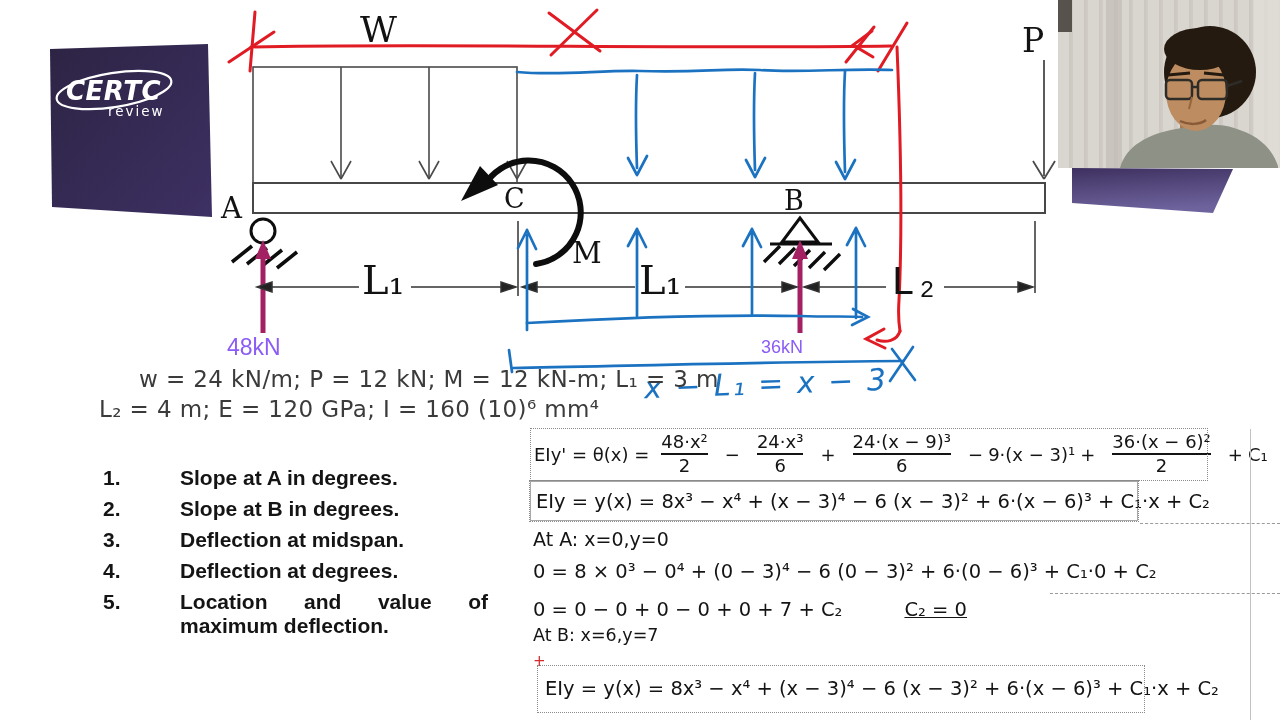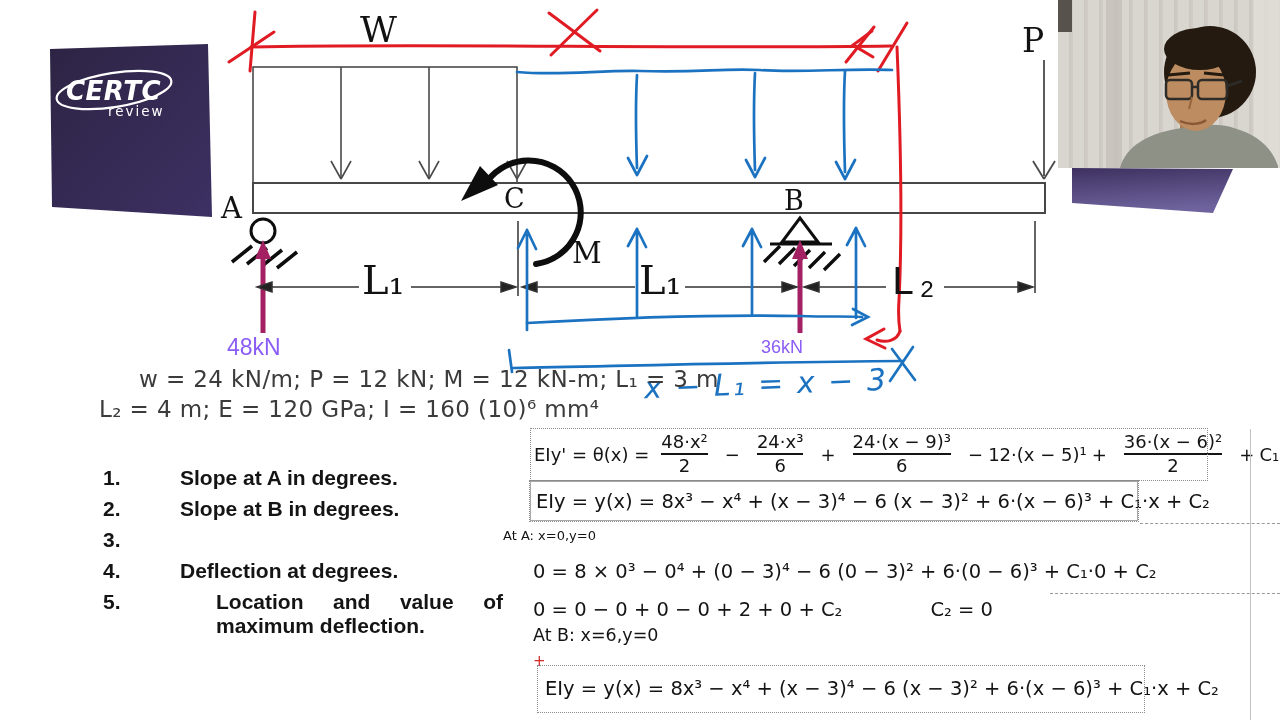--- a/index.html
+++ b/index.html
@@ -9,21 +9,21 @@
   
   .serif-lbl{position:absolute;font-family:"DejaVu Serif",serif;color:#121212;line-height:1;}
   .sans-lbl{position:absolute;font-family:"Liberation Sans",sans-serif;color:#8b5cf6;line-height:1;}
   
   .given{position:absolute;left:99px;font-size:23px;color:#3b3b3b;letter-spacing:.4px;
          font-family:"DejaVu Sans",sans-serif;white-space:nowrap;}
   .qlist{position:absolute;left:103px;top:466px;width:400px;font-weight:bold;font-size:21px;color:#141414;}
   .qrow{display:flex;margin-bottom:7px;}
   .qnum{width:77px;flex:0 0 77px;}
   .qtext{width:308px;}
-  .qtext.justify{text-align:justify;margin-left:36px;}
+  .qtext.justify{text-align:justify;}
   
   .mc{position:absolute;font-family:"DejaVu Sans",sans-serif;color:#141414;white-space:nowrap;}
   .mc-box{outline:1px dotted #8b8b8b;}
   .eqrow{display:flex;align-items:center;}
   .frac{display:inline-flex;flex-direction:column;align-items:center;line-height:1.05;margin:0 12px;justify-content:center;}
   .frac .bar{height:1.4px;background:#141414;align-self:stretch;margin:1px 0 2px 0;}
   .op{margin:0 5px;}
   .dash-h{position:absolute;border-top:1.6px dashed #9a9a9a;height:0;}
   .vline{position:absolute;width:1px;background:#c2c2c2;}
   .red-cursor{position:absolute;color:#d42a2a;font-size:15px;font-family:"DejaVu Sans",sans-serif;}
@@ -161,20 +161,21 @@
     <div class="qrow">
         <span class="qnum">1.</span>
         <span class="qtext">Slope at A in degrees.</span>
       </div>
     <div class="qrow">
         <span class="qnum">2.</span>
         <span class="qtext">Slope at B in degrees.</span>
       </div>
     <div class="qrow">
         <span class="qnum">3.</span>
+        <span class="qtext">Deflection at midspan.</span>
       </div>
     <div class="qrow">
         <span class="qnum">4.</span>
         <span class="qtext">Deflection at degrees.</span>
       </div>
     <div class="qrow">
         <span class="qnum">5.</span>
         <span class="qtext justify">Location and value of maximum deflection.</span>
       </div>
   </div>
@@ -192,43 +193,43 @@
         <span class="bar"></span>
         <span>6</span>
       </span>
     <span class="op">+</span>
     <span class="frac">
         <span>24·(x − 9)³</span>
         <span class="bar"></span>
         <span>6</span>
       </span>
     <span class="op">−</span>
-    <span>12·(x − 5)¹</span>
+    <span>9·(x − 3)¹</span>
     <span class="op">+</span>
     <span class="frac">
         <span>36·(x − 6)²</span>
         <span class="bar"></span>
         <span>2</span>
       </span>
     <span class="op">+</span>
     <span>C₁</span>
   </div>
 
   <div class="mc mc-box" style="left:530px;top:481px;width:608px;height:40px;font-size:19.5px;line-height:40px;padding-left:5px;
               box-sizing:border-box;border:1px solid #a8a8a8;">EIy = y(x) = 8x³ − x⁴ + (x − 3)⁴ − 6 (x − 3)² + 6·(x − 6)³ + C₁·x + C₂</div>
 
-  <div class="mc" style="left:503px;top:528px;font-size:13px;">At A:  x=0,y=0</div>
+  <div class="mc" style="left:533px;top:528px;font-size:19px;">At A:  x=0,y=0</div>
 
   <div class="mc" style="left:533px;top:560px;font-size:19.5px;">0 = 8 × 0³ − 0⁴ + (0 − 3)⁴ − 6 (0 − 3)² + 6·(0 − 6)³ + C₁·0 + C₂</div>
 
   <div class="mc" style="left:533px;top:598px;font-size:19.5px;">
-    <span>0 = 0 − 0 + 0 − 0 + 2 + 0 + C₂</span><span style="margin-left:88px;">C₂ = 0</span>
-  </div>
-
-  <div class="mc" style="left:533px;top:625px;font-size:17.5px;">At B: x=6,y=0</div>
+    <span>0 = 0 − 0 + 0 − 0 + 0 + 7 + C₂</span><span style="margin-left:62px;text-decoration:underline;">C₂ = 0</span>
+  </div>
+
+  <div class="mc" style="left:533px;top:625px;font-size:17.5px;">At B: x=6,y=7</div>
 
   <div class="red-cursor" style="left:533px;top:652px;">+</div>
 
   <div class="mc mc-box" style="left:538px;top:666px;width:606px;height:46px;font-size:19.5px;line-height:46px;padding-left:7px;box-sizing:border-box;">EIy = y(x) = 8x³ − x⁴ + (x − 3)⁴ − 6 (x − 3)² + 6·(x − 6)³ + C₁·x + C₂</div>
 
   <div class="dash-h" style="left:1140px;top:523px;width:140px;"></div>
   <div class="dash-h" style="left:1050px;top:593px;width:230px;"></div>
   <div class="vline" style="left:1250px;top:429px;height:291px;"></div>
 
   <div id="webcam">

